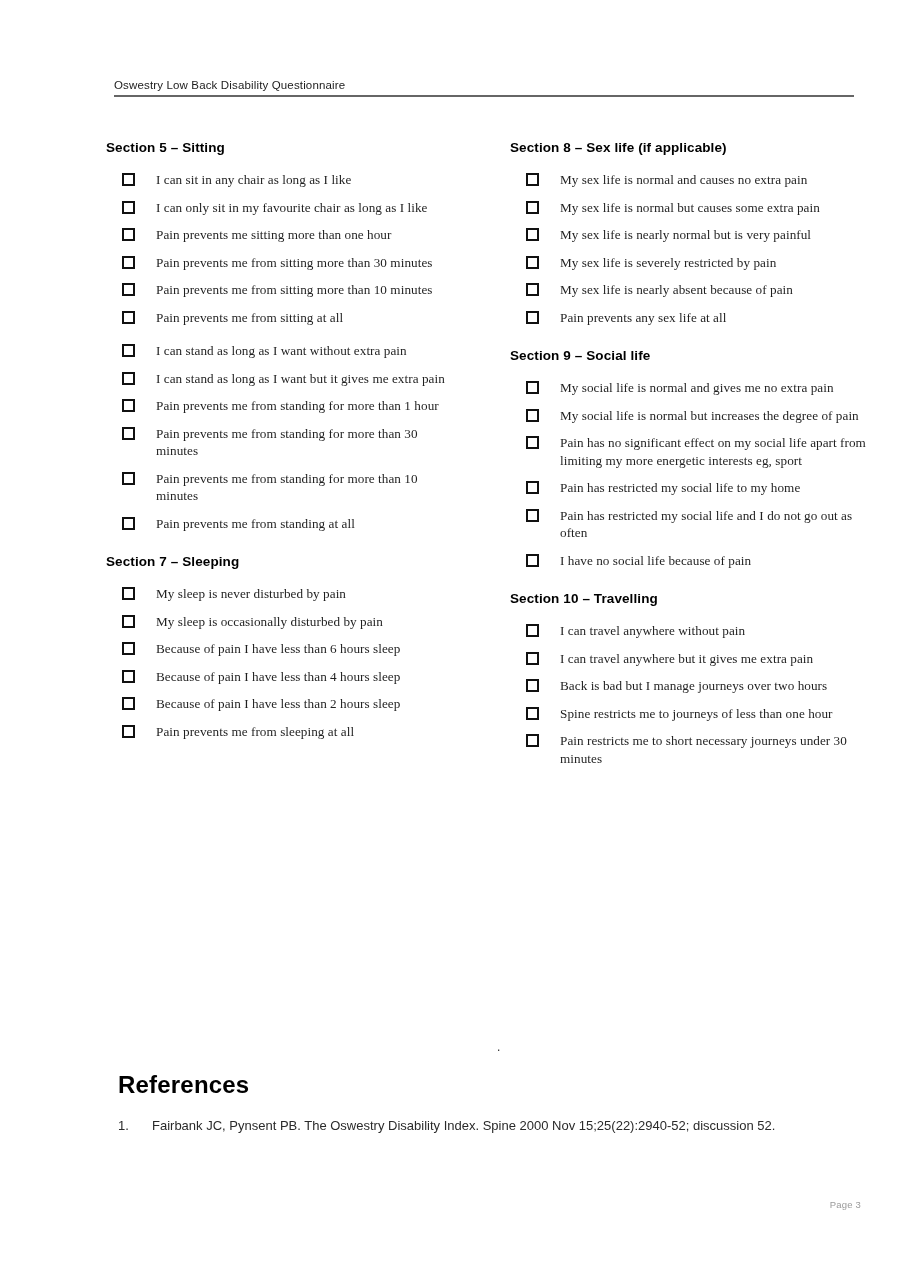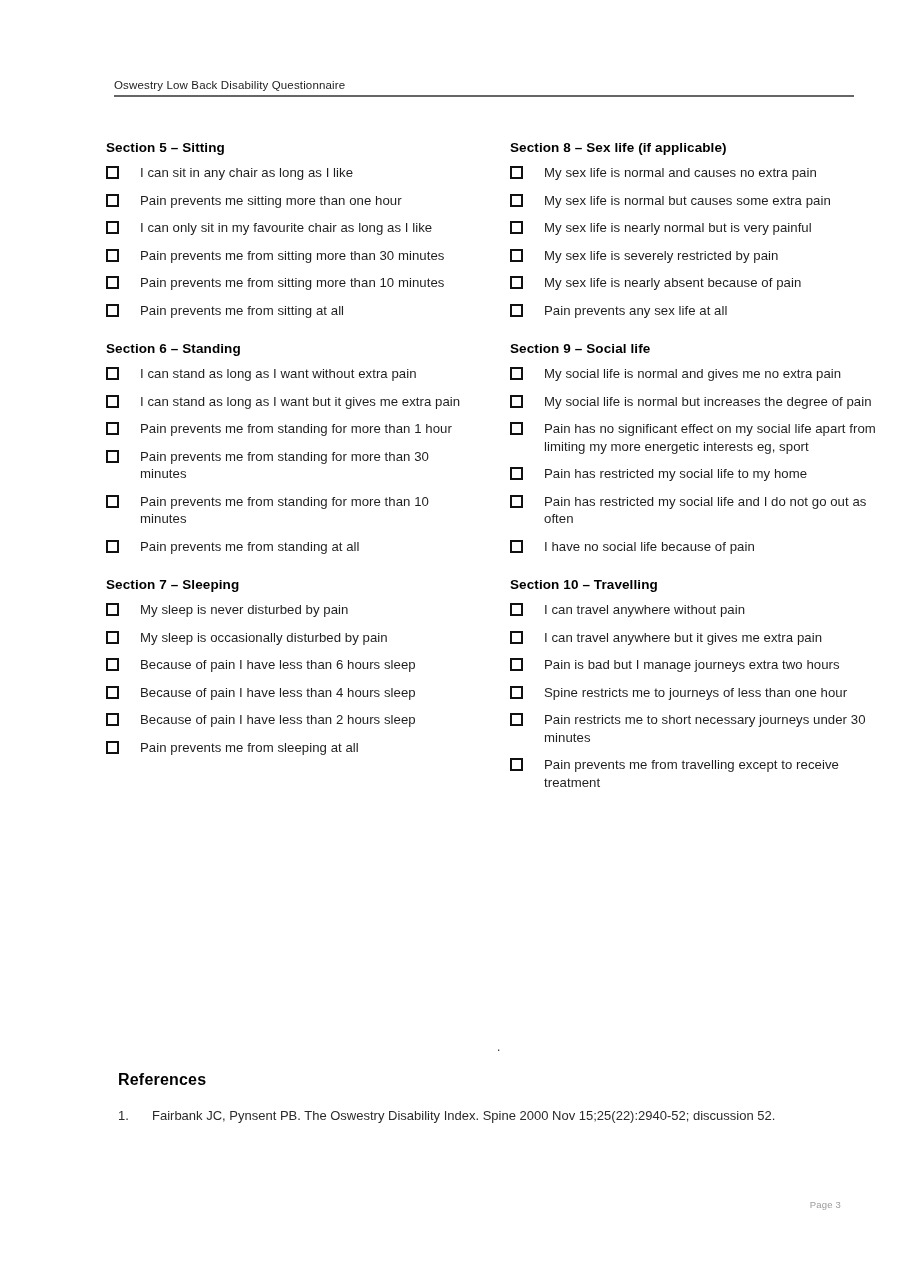--- a/index.html
+++ b/index.html
@@ -56,22 +56,23 @@
     font-size: 13.5px;
     font-weight: bold;
     color: #000000;
     margin: 0 0 9px 0;
     letter-spacing: 0.1px;
   }
   .section + .section .section-heading { margin-top: 22px; }
 
   .option-list {
     list-style: none;
-    margin: 0;
+    margin: 16px;
     padding: 0;
+    font-family: Liberation Serif, serif;
   }
   .option-row {
     display: flex;
     align-items: flex-start;
     margin-bottom: 10px;
   }
   .checkbox {
     flex: 0 0 auto;
     width: 13px;
     height: 13px;
@@ -89,21 +90,21 @@
   }
 
   
   #references {
     position: absolute;
     left: 118px;
     top: 1071px;
     width: 700px;
   }
   #references .ref-heading {
-    font-size: 16px;
+    font-size: 24px;
     font-weight: bold;
     color: #000000;
     margin: 0 0 16px 0;
     letter-spacing: 0.2px;
   }
   .ref-item {
     display: flex;
     align-items: flex-start;
     font-size: 13px;
     line-height: 22px;
@@ -130,20 +131,21 @@
   
   #page-footer {
     position: absolute;
     left: 0;
     top: 1199px;
     width: 841px;
     text-align: right;
     font-size: 9.5px;
     color: #9a9a9a;
     letter-spacing: 0.2px;
+    padding-left: 20px;
   }
 </style>
 </head>
 <body>
 
 <div id="doc-header">
   <div class="header-text">Oswestry Low Back Disability Questionnaire</div>
   <div class="header-rule"></div>
 </div>
 
@@ -151,42 +153,41 @@
   <div class="column" id="column-left">
       <div class="section">
         <div class="section-heading">Section 5 – Sitting</div>
         <ul class="option-list">
           <li class="option-row">
             <span class="checkbox"></span>
             <span class="option-text">I can sit in any chair as long as I like</span>
           </li>
           <li class="option-row">
             <span class="checkbox"></span>
+            <span class="option-text">I can only sit in my favourite chair as long as I like</span>
+          </li>
+          <li class="option-row">
+            <span class="checkbox"></span>
             <span class="option-text">Pain prevents me sitting more than one hour</span>
           </li>
           <li class="option-row">
             <span class="checkbox"></span>
-            <span class="option-text">I can only sit in my favourite chair as long as I like</span>
-          </li>
-          <li class="option-row">
-            <span class="checkbox"></span>
             <span class="option-text">Pain prevents me from sitting more than 30 minutes</span>
           </li>
           <li class="option-row">
             <span class="checkbox"></span>
             <span class="option-text">Pain prevents me from sitting more than 10 minutes</span>
           </li>
           <li class="option-row">
             <span class="checkbox"></span>
             <span class="option-text">Pain prevents me from sitting at all</span>
           </li>
         </ul>
       </div>
       <div class="section">
-        <div class="section-heading">Section 6 – Standing</div>
         <ul class="option-list">
           <li class="option-row">
             <span class="checkbox"></span>
             <span class="option-text">I can stand as long as I want without extra pain</span>
           </li>
           <li class="option-row">
             <span class="checkbox"></span>
             <span class="option-text">I can stand as long as I want but it gives me extra pain</span>
           </li>
           <li class="option-row">
@@ -302,33 +303,29 @@
           <li class="option-row">
             <span class="checkbox"></span>
             <span class="option-text">I can travel anywhere without pain</span>
           </li>
           <li class="option-row">
             <span class="checkbox"></span>
             <span class="option-text">I can travel anywhere but it gives me extra pain</span>
           </li>
           <li class="option-row">
             <span class="checkbox"></span>
-            <span class="option-text">Pain is bad but I manage journeys extra two hours</span>
+            <span class="option-text">Back is bad but I manage journeys over two hours</span>
           </li>
           <li class="option-row">
             <span class="checkbox"></span>
             <span class="option-text">Spine restricts me to journeys of less than one hour</span>
           </li>
           <li class="option-row">
             <span class="checkbox"></span>
             <span class="option-text">Pain restricts me to short necessary journeys under 30 minutes</span>
-          </li>
-          <li class="option-row">
-            <span class="checkbox"></span>
-            <span class="option-text">Pain prevents me from travelling except to receive treatment</span>
           </li>
         </ul>
       </div>
     </div>
 </div>
 
 <div id="scan-artifact">.</div>
 
 <div id="references">
   <div class="ref-heading">References</div>

